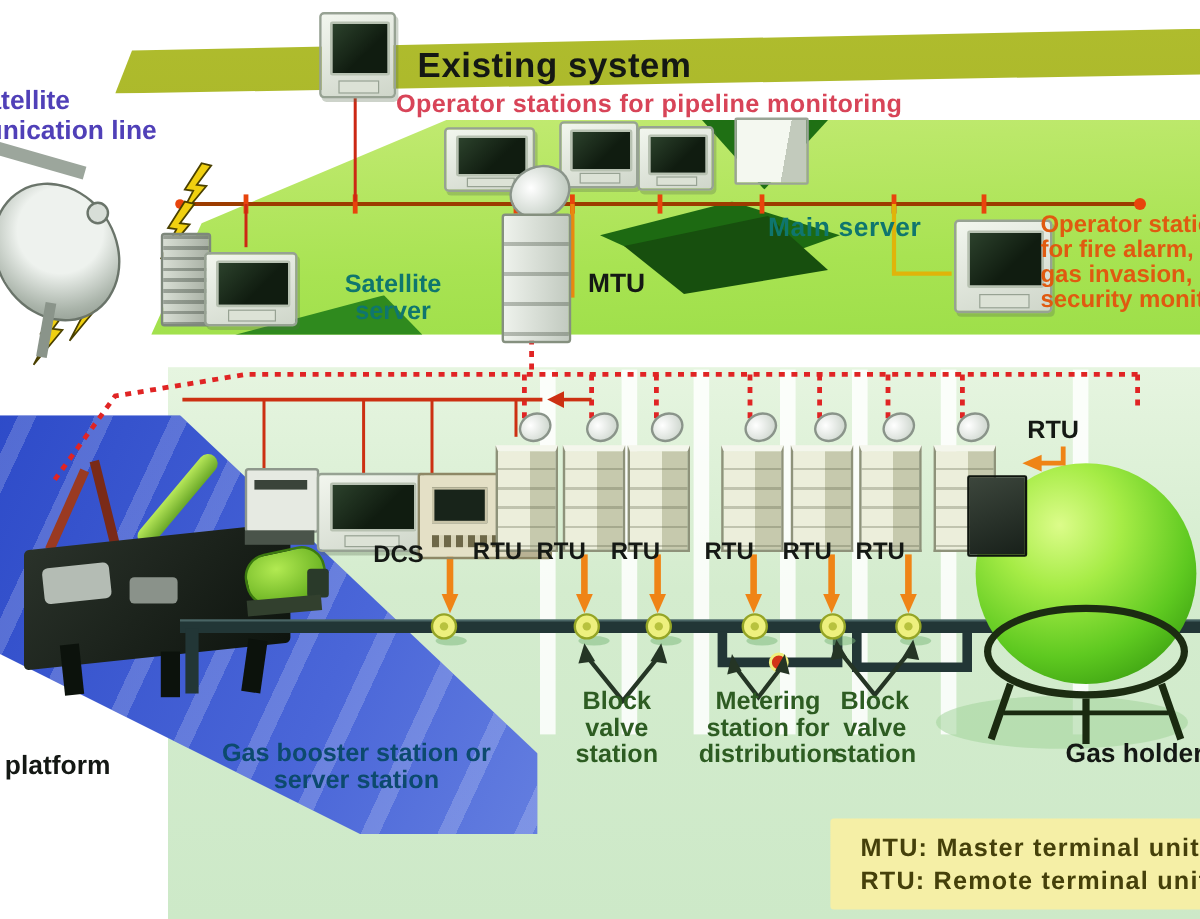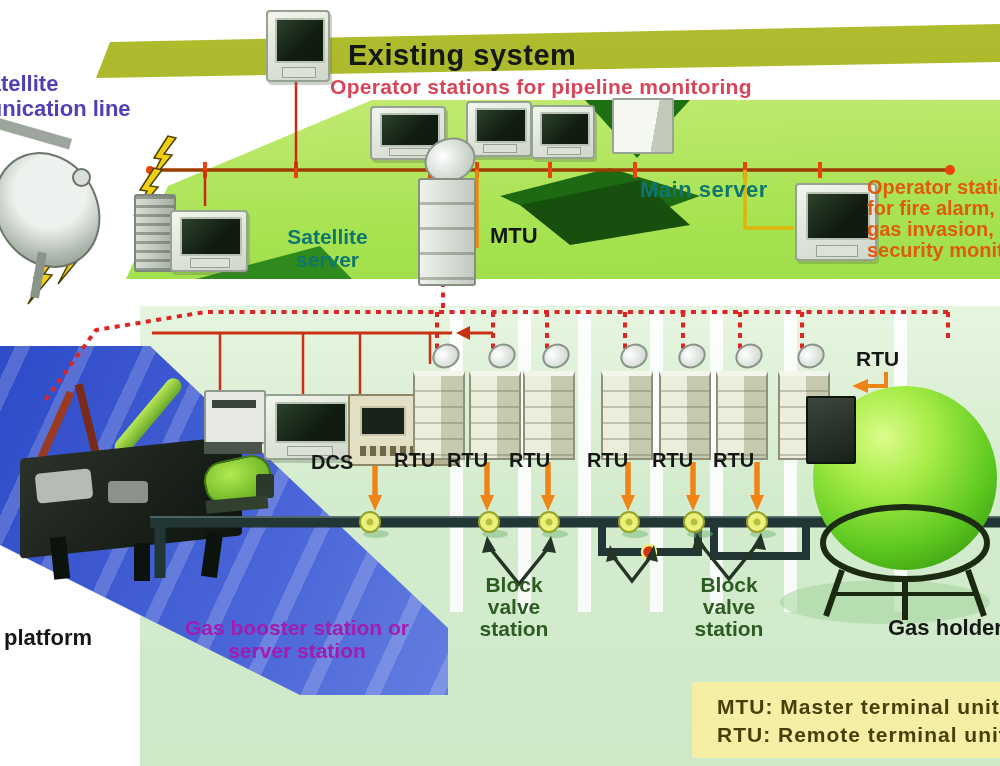--- a/index.html
+++ b/index.html
@@ -2,21 +2,21 @@
 <html><head>
 <meta charset="utf-8">
 <style>
   html,body{margin:0;padding:0;background:#fff;font-family:"Liberation Sans",sans-serif;}
   #stage{position:relative;width:1000px;height:766px;overflow:hidden;background:#fff;}
   .abs{position:absolute;}
   .lbl{position:absolute;font-weight:bold;white-space:nowrap;line-height:1.08;}
   .lbl .line{display:block;}
   .center{text-align:center;white-space:normal;}
   .t-black{color:#141814;}
-  .t-dark{color:#a21caf;}
+  .t-dark{color:#0c4a6e;}
   .t-station{color:#2d5c22;}
   .t-dgreen{color:#0f766e;margin-top:48px;}
   .t-red{color:#d84458;}
   .t-orange{color:#e05a10;}
   .t-blue{color:#3a46c8;}
   .t-violet{color:#5040b8;}
 
   
   .band{position:absolute;inset:0;clip-path:polygon(110px 42px,1000px 24px,1000px 62px,96px 78px);
         background:linear-gradient(180deg,#b0bd2e,#8d9b14);}
@@ -392,20 +392,25 @@
   <div class="lbl t-black" style="left:713px;top:450px;font-size:20px">RTU</div>
 
   <div class="lbl t-black" style="left:856px;top:348px;font-size:21px">RTU</div>
 
   <div class="lbl t-station center" style="left:458px;top:574px;width:112px;font-size:21px;line-height:22px">
     <span class="line">Block</span>
     <span class="line">valve</span>
     <span class="line">station</span>
   </div>
 
+  <div class="lbl t-station center" style="left:572px;top:574px;width:136px;font-size:21px;line-height:22px">
+    <span class="line">Metering</span>
+    <span class="line">station for</span>
+    <span class="line">distribution</span>
+  </div>
 
   <div class="lbl t-station center" style="left:673px;top:574px;width:112px;font-size:21px;line-height:22px">
     <span class="line">Block</span>
     <span class="line">valve</span>
     <span class="line">station</span>
   </div>
 
   <div class="lbl t-black" style="left:4px;top:626px;font-size:22px">platform</div>
 
   <div class="lbl t-dark center" style="left:150px;top:616px;width:294px;font-size:21px;line-height:23px">

